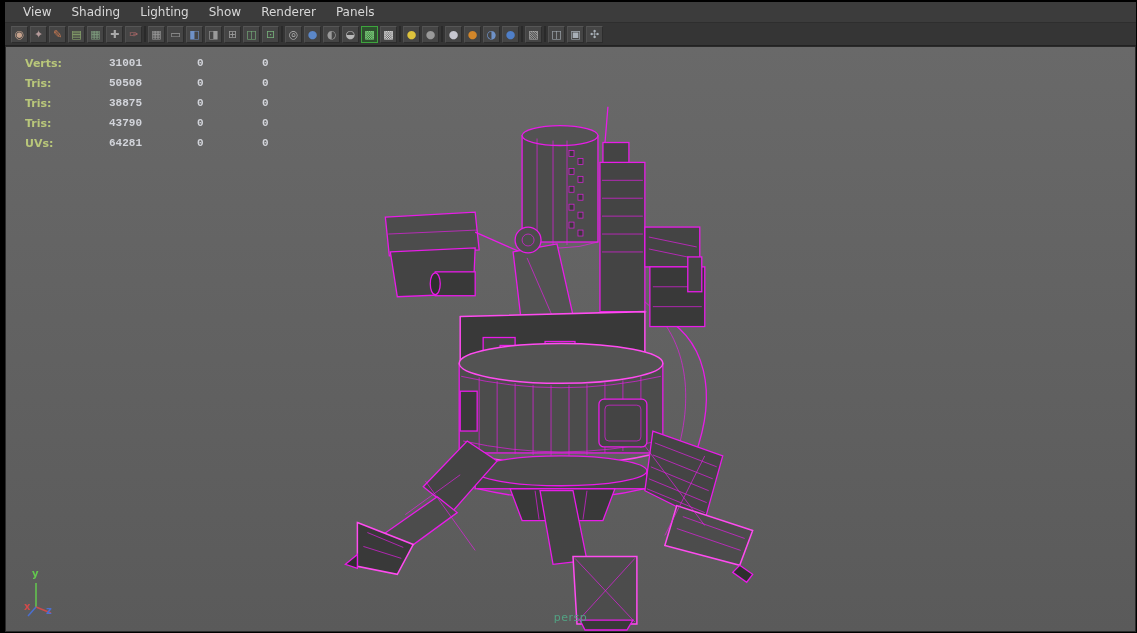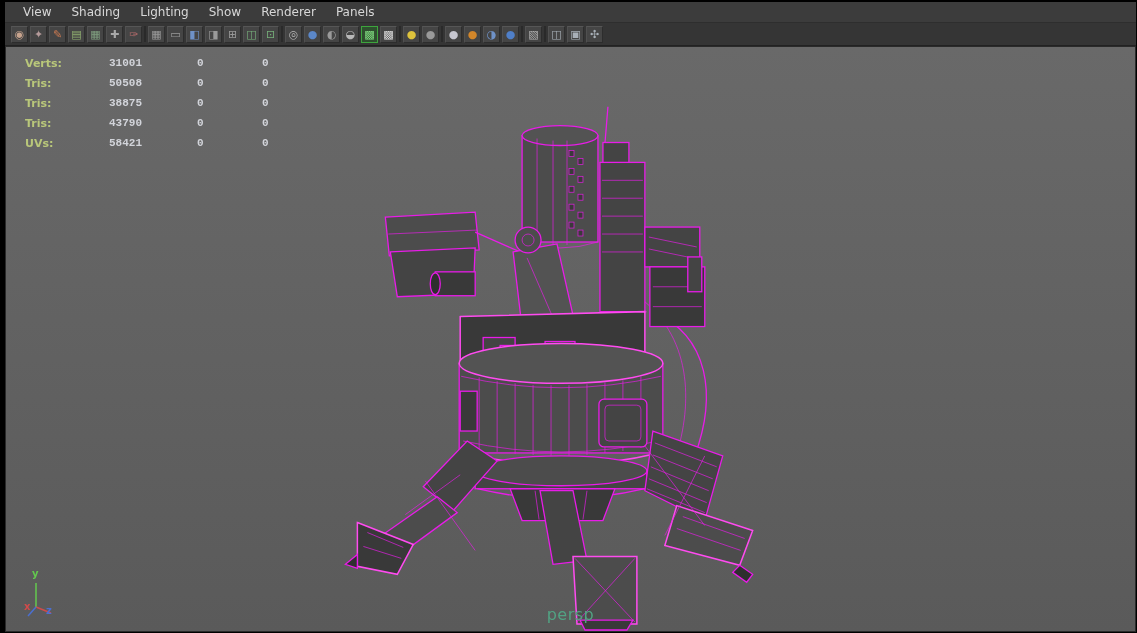--- a/index.html
+++ b/index.html
@@ -33,21 +33,21 @@
   .f-a{fill:#4c4c4c;} .f-b{fill:#444;} .f-c{fill:#535353;} .f-d{fill:#393939;} .f-e{fill:#2f2f2f;}
 
   
   .hud{position:absolute;left:19px;top:6px;font-size:11px;font-weight:bold;}
   .hud-row{display:grid;grid-template-columns:84px 88px 65px 20px;height:20px;align-items:center;}
   .hud-label{color:var(--c-hud_label,#b9c77a);}
   .hud-val,.hud-c2,.hud-c3{color:var(--c-hud_value,#d2d4da);font-family:Liberation Mono, monospace;}
 
   
   .cam-label{position:absolute;left:0;right:0;bottom:7px;text-align:center;
-    color:var(--c-camera_label,#52a283);font-size:16px;letter-spacing:0.5px;}
+    color:var(--c-camera_label,#52a283);font-size:11px;letter-spacing:0.5px;}
 
   
   .axis{position:absolute;left:18px;bottom:12px;width:46px;height:48px;}
   .axis svg{position:absolute;inset:0;}
   .ax-y{stroke:var(--c-axis_y,#63c94e);stroke-width:1.5;}
   .ax-x{stroke:var(--c-axis_x,#d04b4b);stroke-width:1.5;}
   .ax-z{stroke:var(--c-axis_z,#4b6fd0);stroke-width:1.5;}
   .axis .lbl{position:absolute;font-size:10px;font-weight:bold;}
   .lbl-y{left:8px;top:-3px;color:var(--c-axis_y,#63c94e);}
   .lbl-x{left:0px;top:30px;color:var(--c-axis_x,#d04b4b);}
@@ -307,21 +307,21 @@
 
           <div class="hud-row">
             <span class="hud-label">Tris:</span>
             <span class="hud-val">43790</span>
             <span class="hud-c2">0</span>
             <span class="hud-c3">0</span>
           </div>
 
           <div class="hud-row">
             <span class="hud-label">UVs:</span>
-            <span class="hud-val">58421</span>
+            <span class="hud-val">64281</span>
             <span class="hud-c2">0</span>
             <span class="hud-c3">0</span>
           </div>
         </div>
 
       <div class="axis">
         <svg viewBox="0 0 46 48">
           <line class="ax-y" x1="12" y1="12" x2="12" y2="36"></line>
           <line class="ax-x" x1="12" y1="36" x2="27" y2="42"></line>
           <line class="ax-z" x1="12" y1="36" x2="4" y2="45"></line>

